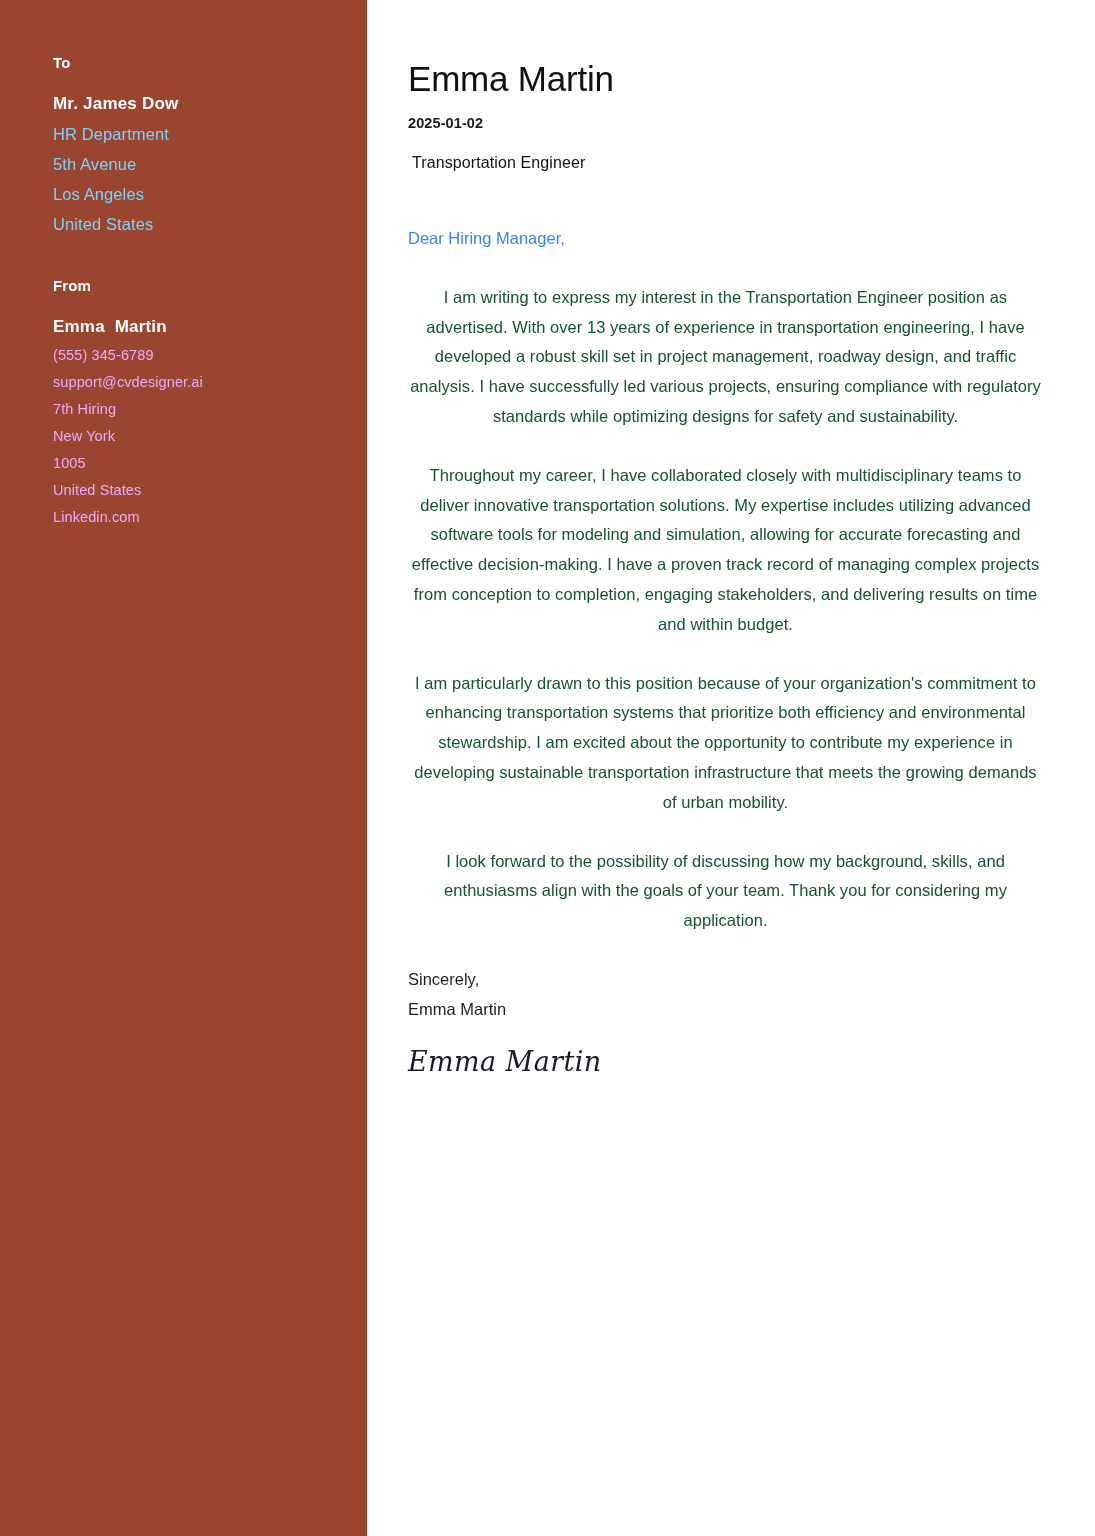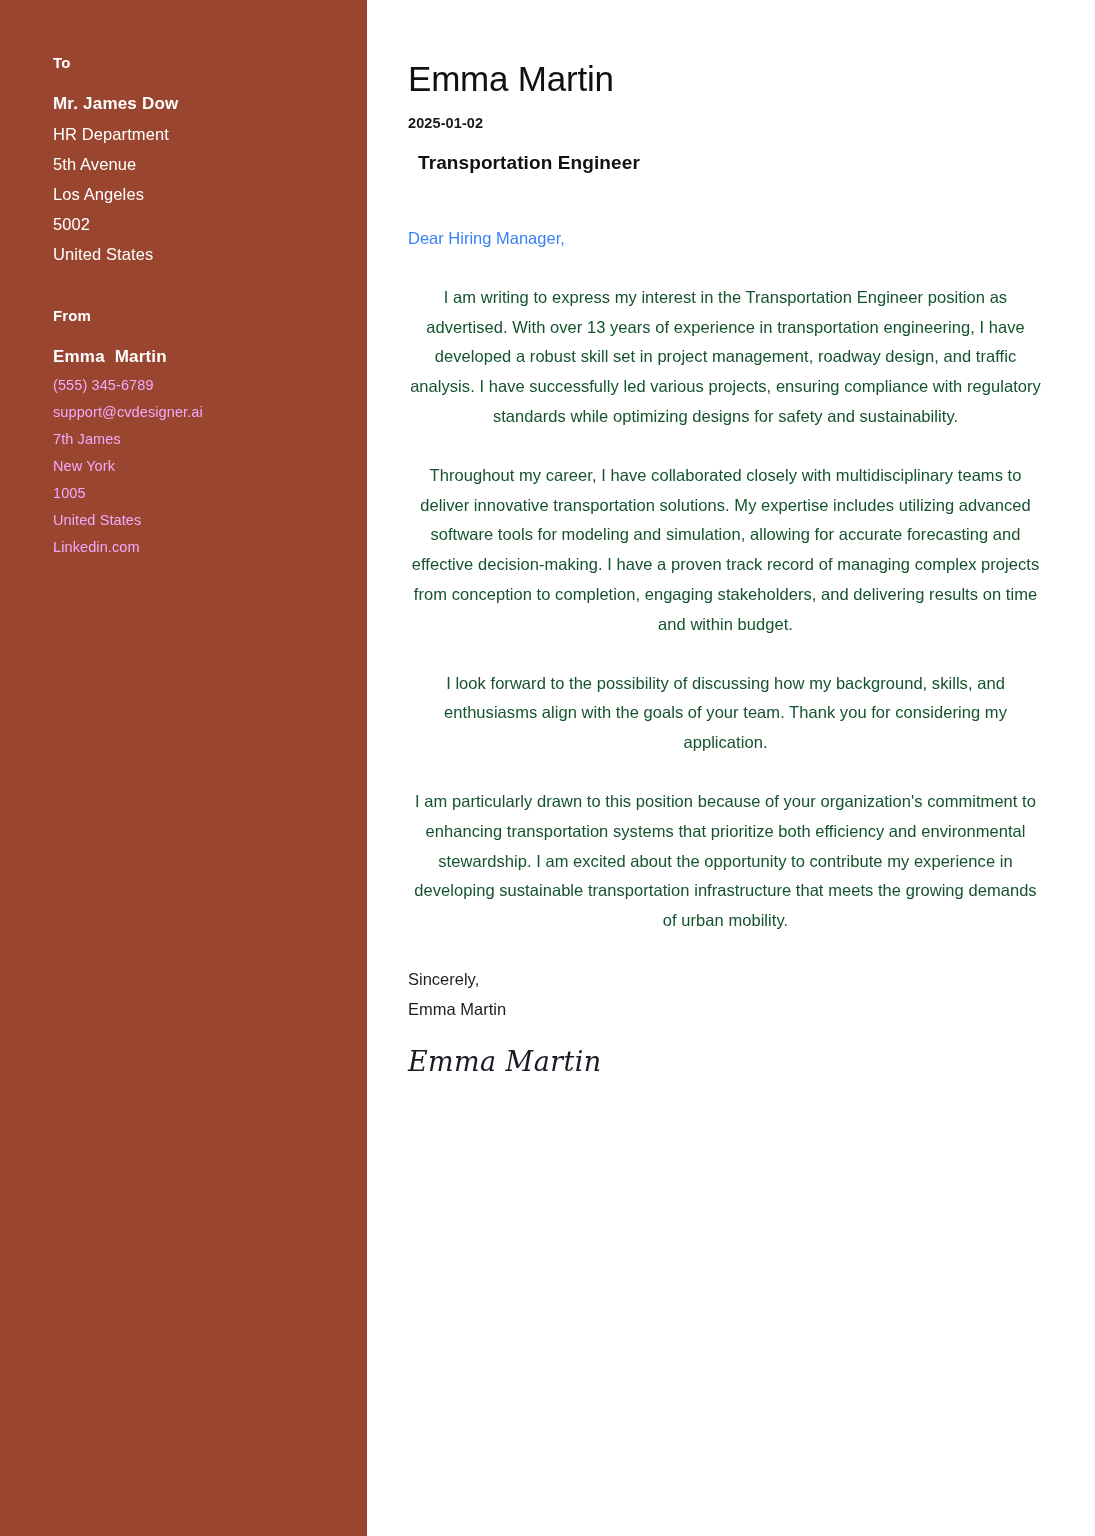--- a/index.html
+++ b/index.html
@@ -46,21 +46,21 @@
     font-weight: bold;
     line-height: 30px;
     letter-spacing: 0.2px;
     margin: 0;
     white-space: pre;
   }
   .to-block {
     margin: 0 0 0 0;
   }
   .to-line {
-    color: #ffffff;
+    color: #7dd3fc;
     font-size: 16.5px;
     font-weight: normal;
     line-height: 30px;
     letter-spacing: 0.1px;
     margin: 0;
   }
   .from-wrap {
     margin-top: 37px;
   }
   .from-line {
@@ -91,26 +91,26 @@
   }
   .letter-date {
     font-size: 14.5px;
     font-weight: bold;
     color: #1a1a1a;
     line-height: 20px;
     letter-spacing: 0.1px;
     margin: 0 0 19px 0;
   }
   .job-title {
-    font-size: 19px;
-    font-weight: bold;
+    font-size: 16px;
+    font-weight: normal;
     color: #111111;
     line-height: 22px;
     letter-spacing: 0.1px;
-    margin: 0 0 50px 10px;
+    margin: 0 0 50px 4px;
   }
   .salutation {
     font-size: 16.5px;
     color: #3b82f6;
     line-height: 29.8px;
     margin: 0 0 29px 0;
   }
   .body-para {
     font-size: 16.5px;
     color: #14532d;
@@ -151,53 +151,52 @@
 
   <aside class="sidebar" style="background: rgb(154, 69, 47);">
 
     <div>
       <div class="side-heading">To</div>
       <div class="to-block">
         <div class="side-name">Mr. James Dow</div>
         <div class="to-line">HR Department</div>
         <div class="to-line">5th Avenue</div>
         <div class="to-line">Los Angeles</div>
-        <div class="to-line">5002</div>
         <div class="to-line">United States</div>
       </div>
     </div>
 
     <div class="from-wrap">
       <div class="side-heading">From</div>
       <div class="from-block">
         <div class="side-name">Emma  Martin</div>
         <div class="from-line">(555) 345-6789</div>
         <div class="from-line">support@cvdesigner.ai</div>
-        <div class="from-line">7th James</div>
+        <div class="from-line">7th Hiring</div>
         <div class="from-line">New York</div>
         <div class="from-line">1005</div>
         <div class="from-line">United States</div>
         <div class="from-line">Linkedin.com</div>
       </div>
     </div>
 
   </aside>
 
   <main class="content">
 
     <h1 class="applicant-name">Emma Martin</h1>
     <div class="letter-date">2025-01-02</div>
     <div class="job-title">Transportation Engineer</div>
 
     <p class="salutation">Dear Hiring Manager,</p>
 
     <p class="body-para">I am writing to express my interest in the Transportation Engineer position as advertised. With over 13 years of experience in transportation engineering, I have developed a robust skill set in project management, roadway design, and traffic analysis. I have successfully led various projects, ensuring compliance with regulatory standards while optimizing designs for safety and sustainability.</p>
     <p class="body-para">Throughout my career, I have collaborated closely with multidisciplinary teams to deliver innovative transportation solutions. My expertise includes utilizing advanced software tools for modeling and simulation, allowing for accurate forecasting and effective decision-making. I have a proven track record of managing complex projects from conception to completion, engaging stakeholders, and delivering results on time and within budget.</p>
+    <p class="body-para">I am particularly drawn to this position because of your organization's commitment to enhancing transportation systems that prioritize both efficiency and environmental stewardship. I am excited about the opportunity to contribute my experience in developing sustainable transportation infrastructure that meets the growing demands of urban mobility.</p>
     <p class="body-para">I look forward to the possibility of discussing how my background, skills, and enthusiasms align with the goals of your team. Thank you for considering my application.</p>
-    <p class="body-para">I am particularly drawn to this position because of your organization's commitment to enhancing transportation systems that prioritize both efficiency and environmental stewardship. I am excited about the opportunity to contribute my experience in developing sustainable transportation infrastructure that meets the growing demands of urban mobility.</p>
 
     <p class="closing">Sincerely,</p>
     <p class="closing-name">Emma Martin</p>
 
     <div class="signature">Emma Martin</div>
 
   </main>
 
 </div>
 

